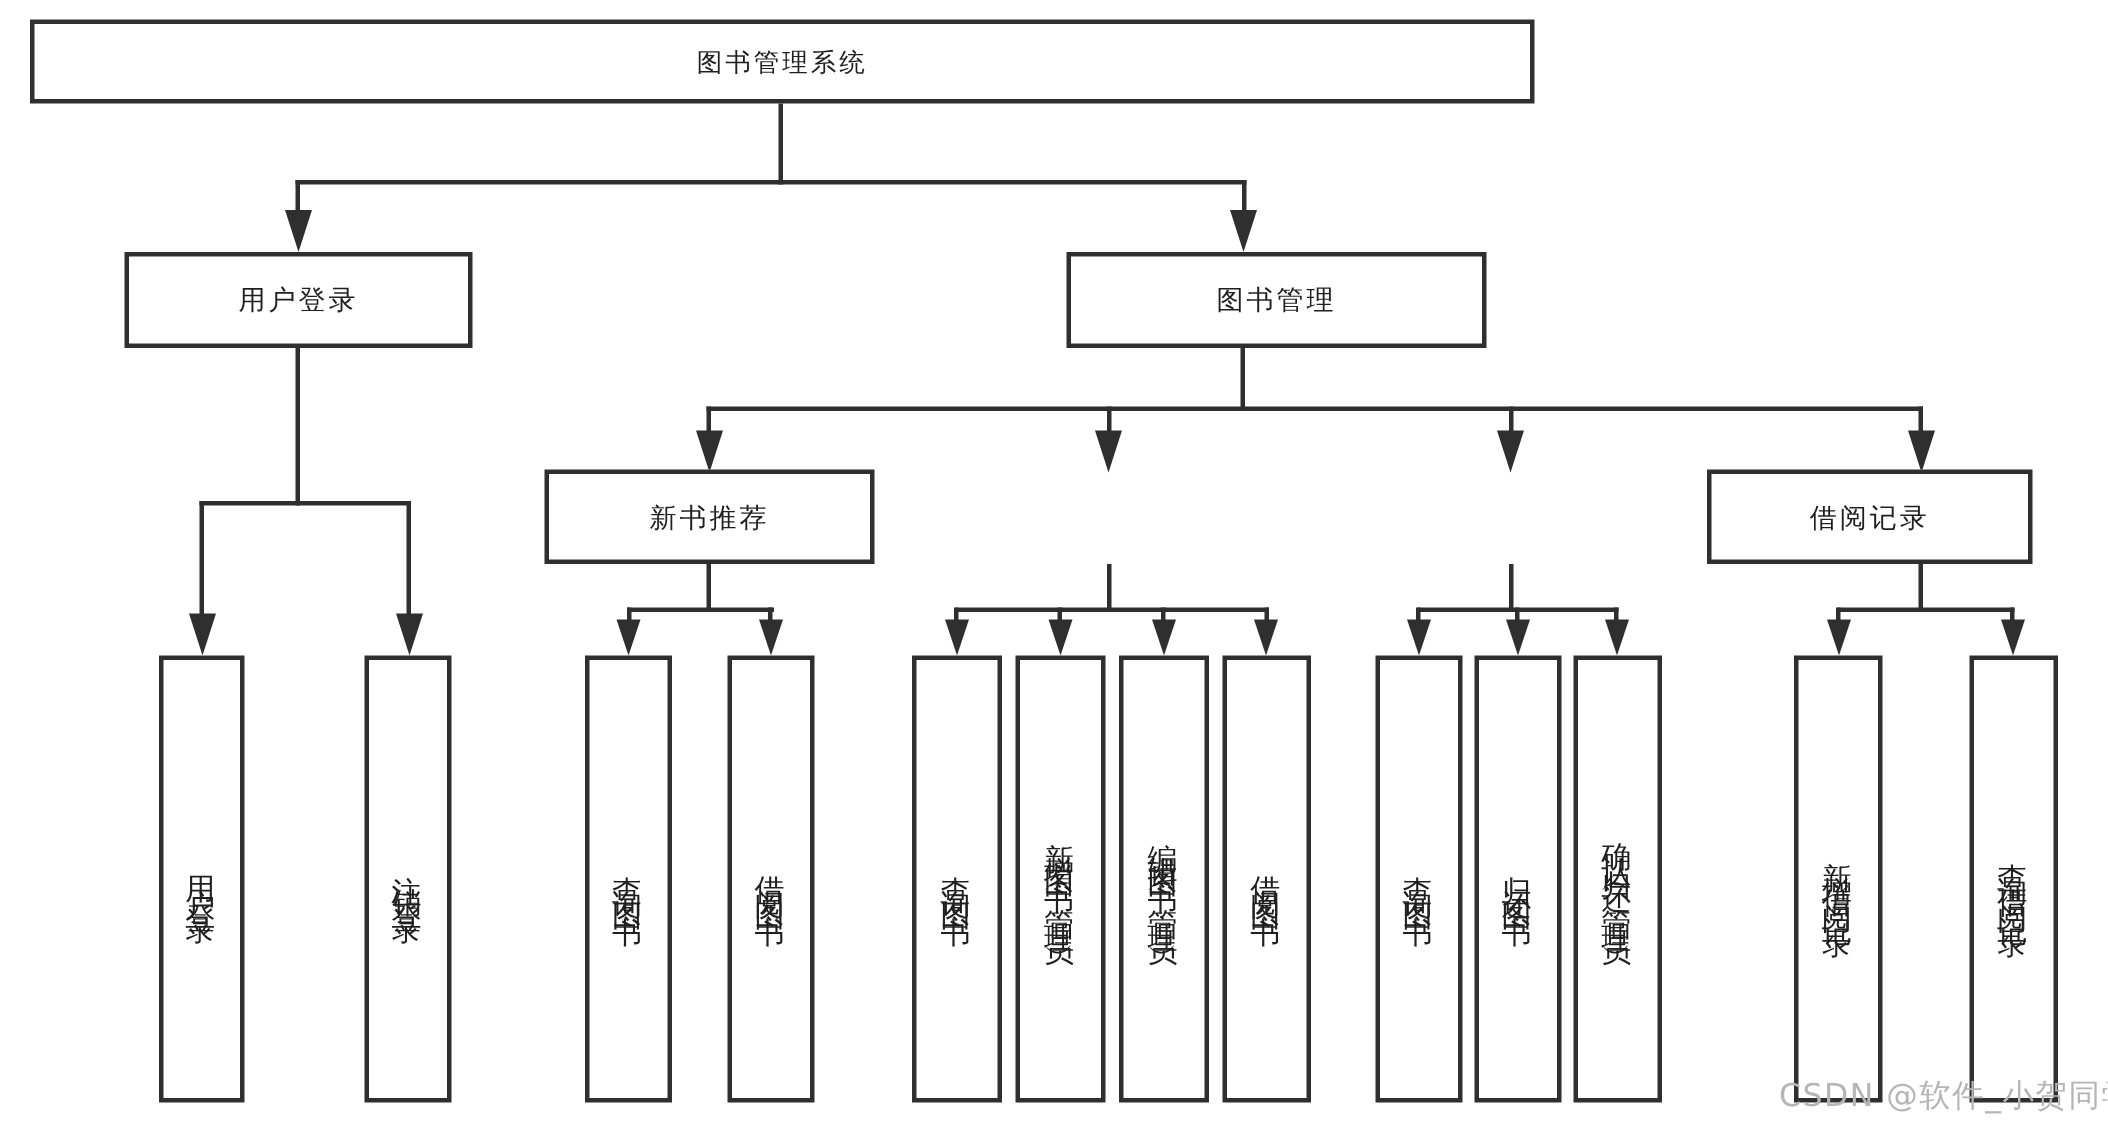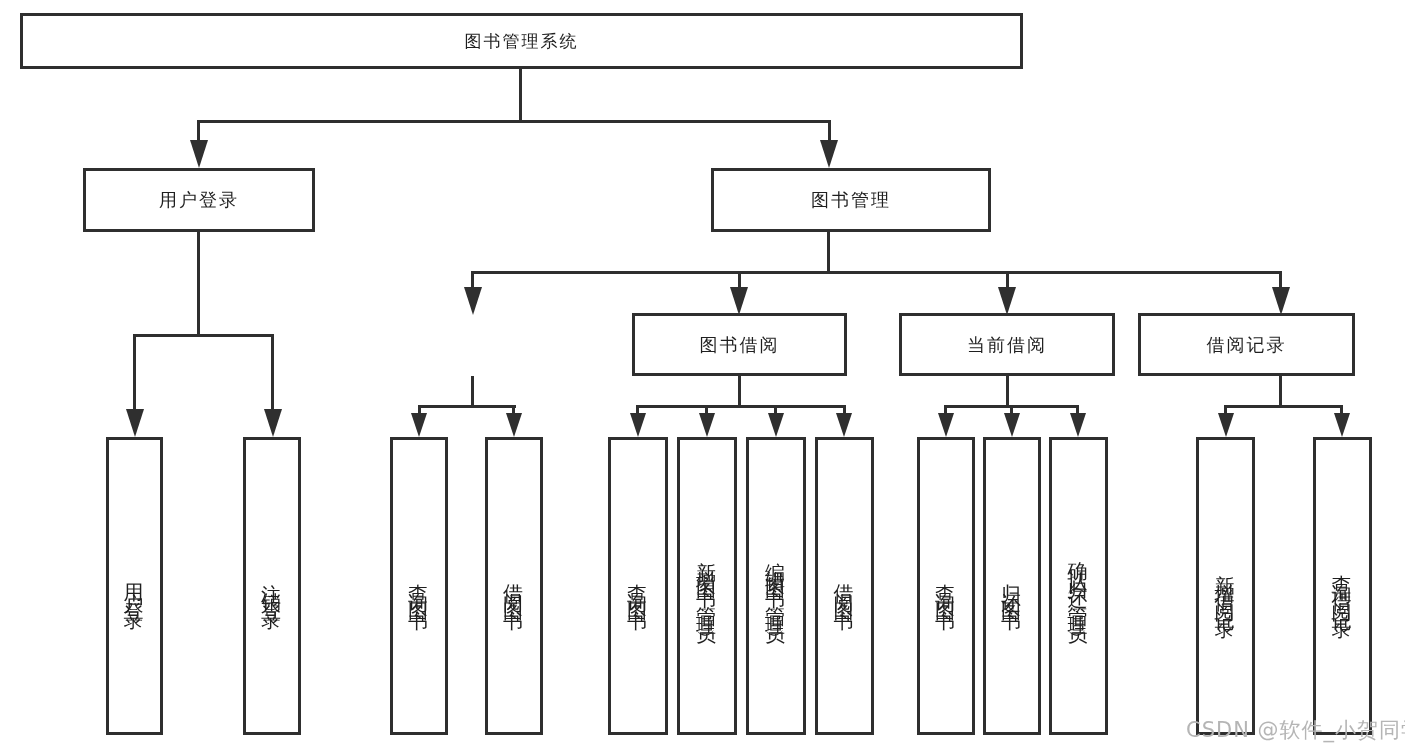--- a/index.html
+++ b/index.html
@@ -60,22 +60,21 @@
   <div class="hl" style="left:471px;top:271px;width:811px"></div>
   <div class="vl" style="left:471px;top:271px;height:18px"></div>
   <div class="arr" style="left:464px;top:287px"></div>
   <div class="vl" style="left:738px;top:271px;height:18px"></div>
   <div class="arr" style="left:730px;top:287px"></div>
   <div class="vl" style="left:1006px;top:271px;height:18px"></div>
   <div class="arr" style="left:998px;top:287px"></div>
   <div class="vl" style="left:1279px;top:271px;height:18px"></div>
   <div class="arr" style="left:1272px;top:287px"></div>
 
-  <div class="node" style="left:632px;top:313px;width:215px;height:63px">图书借阅</div>
-  <div class="node" style="left:899px;top:313px;width:216px;height:63px">当前借阅</div>
+  <div class="node" style="left:363px;top:313px;width:220px;height:63px">新书推荐</div>
   <div class="node" style="left:1138px;top:313px;width:217px;height:63px">借阅记录</div>
 
   <div class="vl" style="left:471px;top:376px;height:32px"></div>
   <div class="hl" style="left:418px;top:405px;width:98px"></div>
   <div class="vl" style="left:418px;top:405px;height:10px"></div>
   <div class="arr-s" style="left:411px;top:413px"></div>
   <div class="vl" style="left:512px;top:405px;height:10px"></div>
   <div class="arr-s" style="left:506px;top:413px"></div>
 
   <div class="vl" style="left:738px;top:376px;height:32px"></div>

